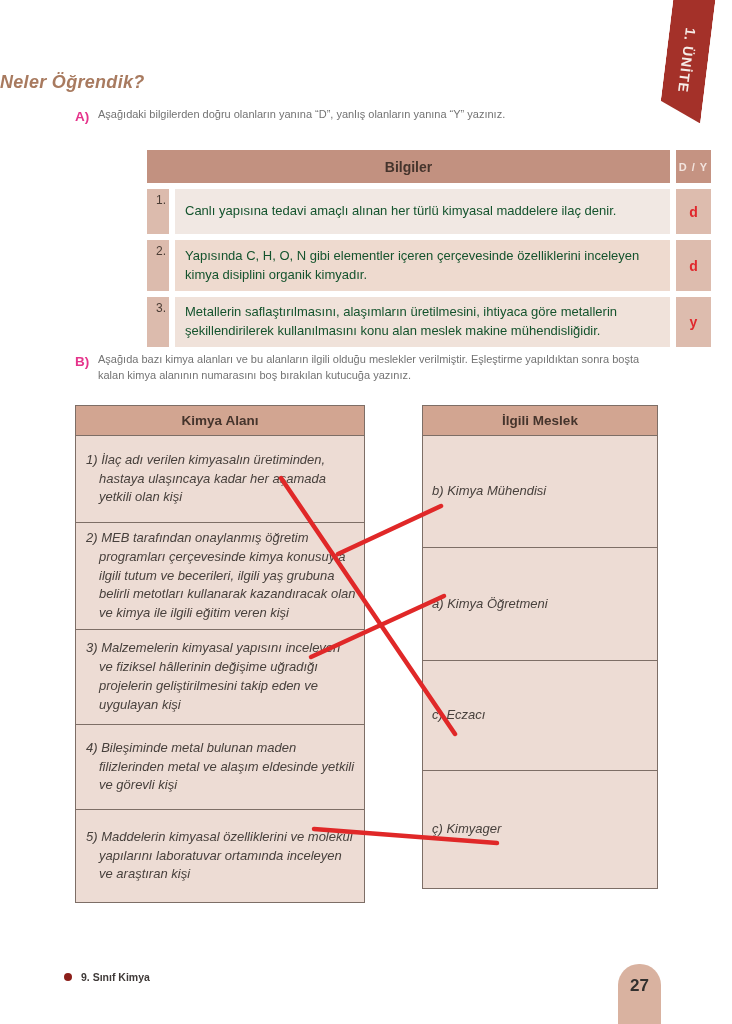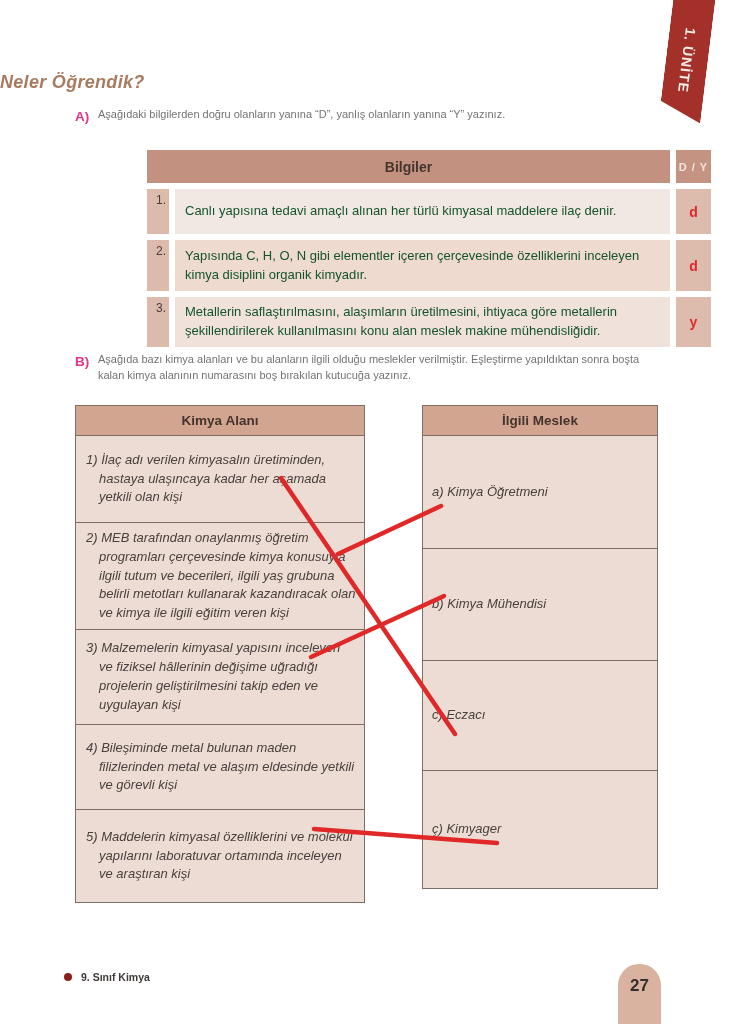--- a/index.html
+++ b/index.html
@@ -296,22 +296,22 @@
     <div class="mt-cell lt-4">
         <p>4) Bileşiminde metal bulunan maden filizlerinden metal ve alaşım eldesinde yetkili ve görevli kişi</p>
       </div>
     <div class="mt-cell lt-5">
         <p>5) Maddelerin kimyasal özelliklerini ve molekül yapılarını laboratuvar ortamında inceleyen ve araştıran kişi</p>
       </div>
   </div>
 
   <div class="match-table right-table">
     <div class="mt-header">İlgili Meslek</div>
+    <div class="mt-cell rt-b">b) Kimya Mühendisi</div>
     <div class="mt-cell rt-a">a) Kimya Öğretmeni</div>
-    <div class="mt-cell rt-b">b) Kimya Mühendisi</div>
     <div class="mt-cell rt-c">c) Eczacı</div>
     <div class="mt-cell rt-c2">ç) Kimyager</div>
   </div>
 
   <svg class="lines-overlay" viewBox="0 0 732 1024" xmlns="http://www.w3.org/2000/svg">
       <line x1="281" y1="478" x2="455" y2="734" stroke="#e02828" stroke-width="4.5" stroke-linecap="round"></line>
       <line x1="338" y1="554" x2="441" y2="506" stroke="#e02828" stroke-width="4.5" stroke-linecap="round"></line>
       <line x1="311" y1="657" x2="444" y2="596" stroke="#e02828" stroke-width="4.5" stroke-linecap="round"></line>
       <line x1="314" y1="829" x2="497" y2="843" stroke="#e02828" stroke-width="4.5" stroke-linecap="round"></line>
     </svg>

